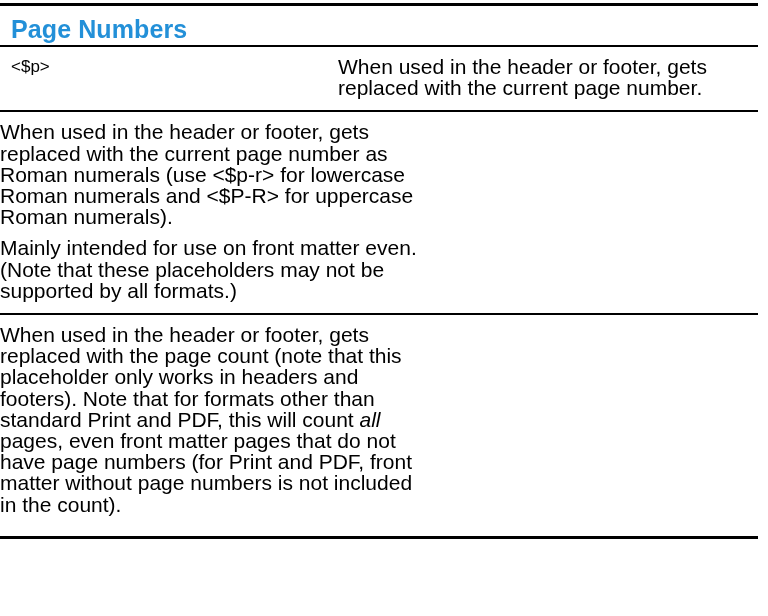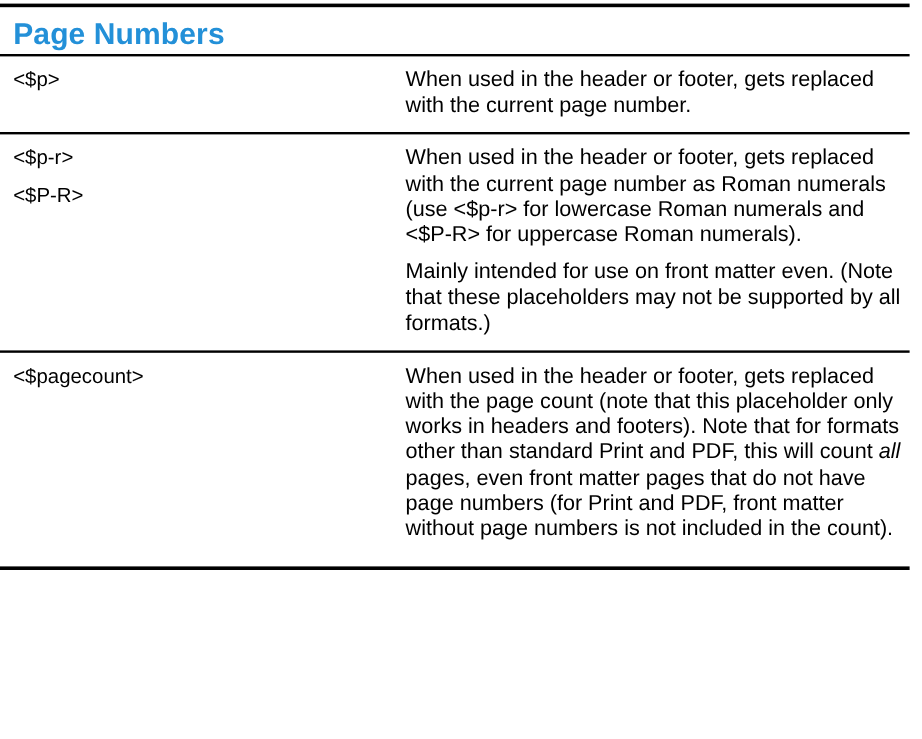--- a/index.html
+++ b/index.html
@@ -75,21 +75,21 @@
 
   .term {
     font-size: 17px;
     line-height: 21px;
     margin: 0 0 10px 0;
     white-space: nowrap;
   }
   .term:last-child { margin-bottom: 0; }
 
   .para {
-    font-size: 18px;
+    font-size: 21px;
     line-height: 21.2px;
     margin: 0 0 10px 0;
     max-width: 418px;
   }
   .para:last-child { margin-bottom: 0; }
 
   .row-sep {
     position: relative;
     height: 2px;
     width: 758px;
@@ -122,35 +122,28 @@
       <div class="cell-term">
         <p class="term">&lt;$p&gt;</p>
       </div>
       <div class="cell-desc">
         <p class="para">When used in the header or footer, gets replaced with the current page number.</p>
       </div>
     </div>
     <div class="row-sep" style="background: rgb(0, 0, 0);"></div>
 
     <div class="row">
-      <div class="cell-term">
-        <p class="term">&lt;$p-r&gt;</p>
-        <p class="term">&lt;$P-R&gt;</p>
-      </div>
       <div class="cell-desc">
         <p class="para">When used in the header or footer, gets replaced with the current page number as Roman numerals (use &lt;$p-r&gt; for lowercase Roman numerals and &lt;$P-R&gt; for uppercase Roman numerals).</p>
         <p class="para">Mainly intended for use on front matter even. (Note that these placeholders may not be supported by all formats.)</p>
       </div>
     </div>
     <div class="row-sep" style="background: rgb(0, 0, 0);"></div>
 
     <div class="row">
-      <div class="cell-term">
-        <p class="term">&lt;$pagecount&gt;</p>
-      </div>
       <div class="cell-desc">
         <p class="para">When used in the header or footer, gets replaced with the page count (note that this placeholder only works in headers and footers). Note that for formats other than standard Print and PDF, this will count <em class="ital">all</em> pages, even front matter pages that do not have page numbers (for Print and PDF, front matter without page numbers is not included in the count).</p>
       </div>
     </div>
     <div class="row-end" style="background: rgb(0, 0, 0);"></div>
 
   </div>
 </div>
 
 </body></html>

